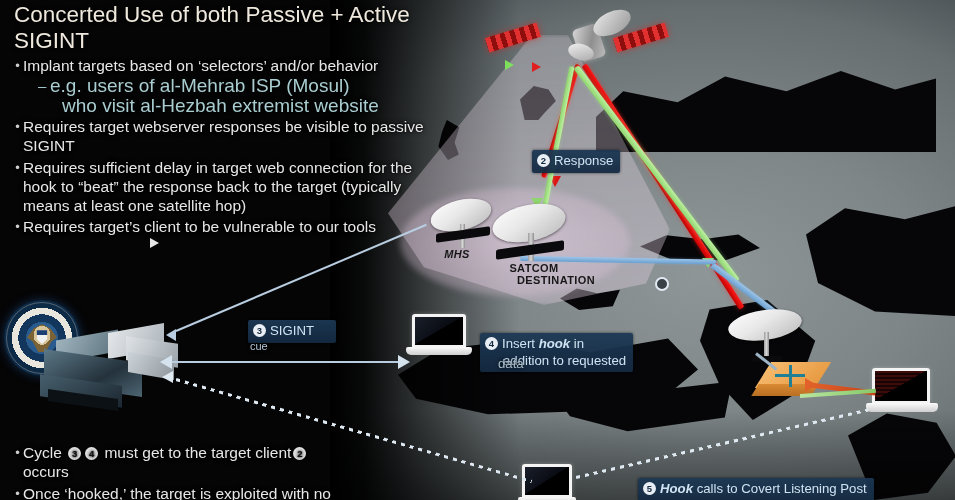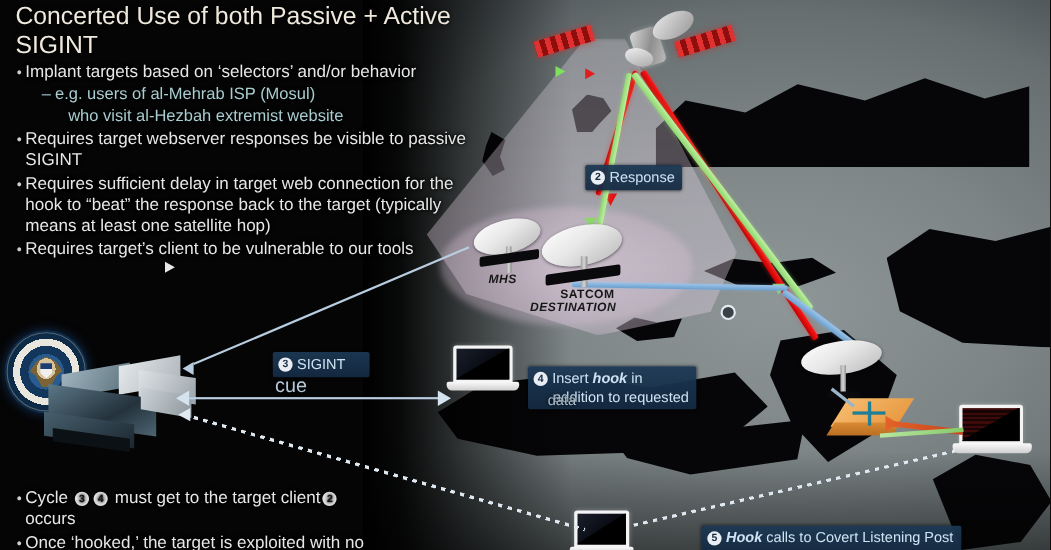--- a/index.html
+++ b/index.html
@@ -167,21 +167,21 @@
     color:#cfcfcf; font-size:13px; line-height:19px; width:11px; flex:none;
     text-align:center; text-shadow:0 0 3px #000;
   }
   .b-txt {
     color:#e7e7e7; font-size:15.5px; line-height:19.2px;
     text-shadow:0 0 5px #000, 0 0 2px #000;
   }
   .sub-row { display:flex; align-items:flex-start; margin-left:26px; }
   .sub-dash { color:#9fc4c8; font-size:15px; line-height:19px; width:12px; flex:none; }
   .sub-txt {
-    color:#a9cdd0; font-size:15px; line-height:19.5px;
+    color:#a9cdd0; font-size:19px; line-height:19.5px;
     text-shadow:0 0 5px #000;
   }
   .bottom-notes { position:absolute; left:12px; top:443px; width:420px; }
 
   
   .callout {
     position:absolute;
     background:linear-gradient(to bottom, rgba(28,56,84,.95), rgba(20,42,66,.95));
     color:#cfe3f2; font-size:13.2px; line-height:16.5px;
     padding:3px 7px 3px 5px;
@@ -265,21 +265,21 @@
     <div class="base" style="left:6px;top:30px;width:54px;height:9px;transform:skewY(-8deg);"></div>
   </div>
   <div class="dish-label" style="left:432px;top:248px;width:50px;font-style:italic;">MHS</div>
 
   <div class="dish" style="left:492px;top:205px;width:86px;height:64px;">
     <div class="plate" style="left:0;top:0;width:74px;height:36px;transform:rotate(-12deg);"></div>
     <div class="mast" style="left:36px;top:28px;width:6px;height:28px;"></div>
     <div class="base" style="left:4px;top:40px;width:68px;height:10px;transform:skewY(-8deg);"></div>
   </div>
   <div class="dish-label" style="left:490px;top:262px;width:88px;">SATCOM</div>
-  <div class="dish-label" style="left:469px;top:274px;width:104px;font-style:italic;">DESTINATION</div>
+  <div class="dish-label" style="left:504px;top:274px;width:104px;">DESTINATION</div>
 
   <div class="dish" style="left:728px;top:310px;width:84px;height:60px;">
     <div class="plate" style="left:0;top:0;width:74px;height:30px;transform:rotate(-8deg);"></div>
     <div class="mast" style="left:36px;top:22px;width:5px;height:26px;"></div>
     <div class="base" style="left:24px;top:46px;width:30px;height:6px;"></div>
   </div>
 
   <div style="position:absolute;left:655px;top:277px;width:14px;height:14px;border-radius:50%;background:#3a4248;border:2px solid #e2ebf2;"></div>
 
   <div class="nsa-seal">
@@ -400,21 +400,21 @@
   </div>
 
 
   <div class="callout" style="left:532px;top:150px;">
     <span class="num">2</span><span>Response</span>
   </div>
 
   <div class="callout" style="left:248px;top:320px;padding-right:22px;">
     <span class="num">3</span><span>SIGINT</span>
   </div>
-  <div style="position:absolute;left:250px;top:340px;color:#b4c8d8;font-size:18px;text-shadow:0 0 4px #000;">cue</div>
+  <div style="position:absolute;left:250px;top:340px;color:#b4c8d8;font-size:11px;text-shadow:0 0 4px #000;">cue</div>
 
   <div class="callout" style="left:480px;top:333px;">
     <span class="num">4</span><span>Insert</span>
     <i>hook</i>
     <span>in</span><br>
     <span style="margin-left:18px;display:inline-block;">addition to requested</span>
   </div>
   <div style="position:absolute;left:498px;top:356px;color:#a9bccb;font-size:13.2px;text-shadow:0 0 4px #000;">data</div>
 
   <div class="callout" style="left:638px;top:478px;">

